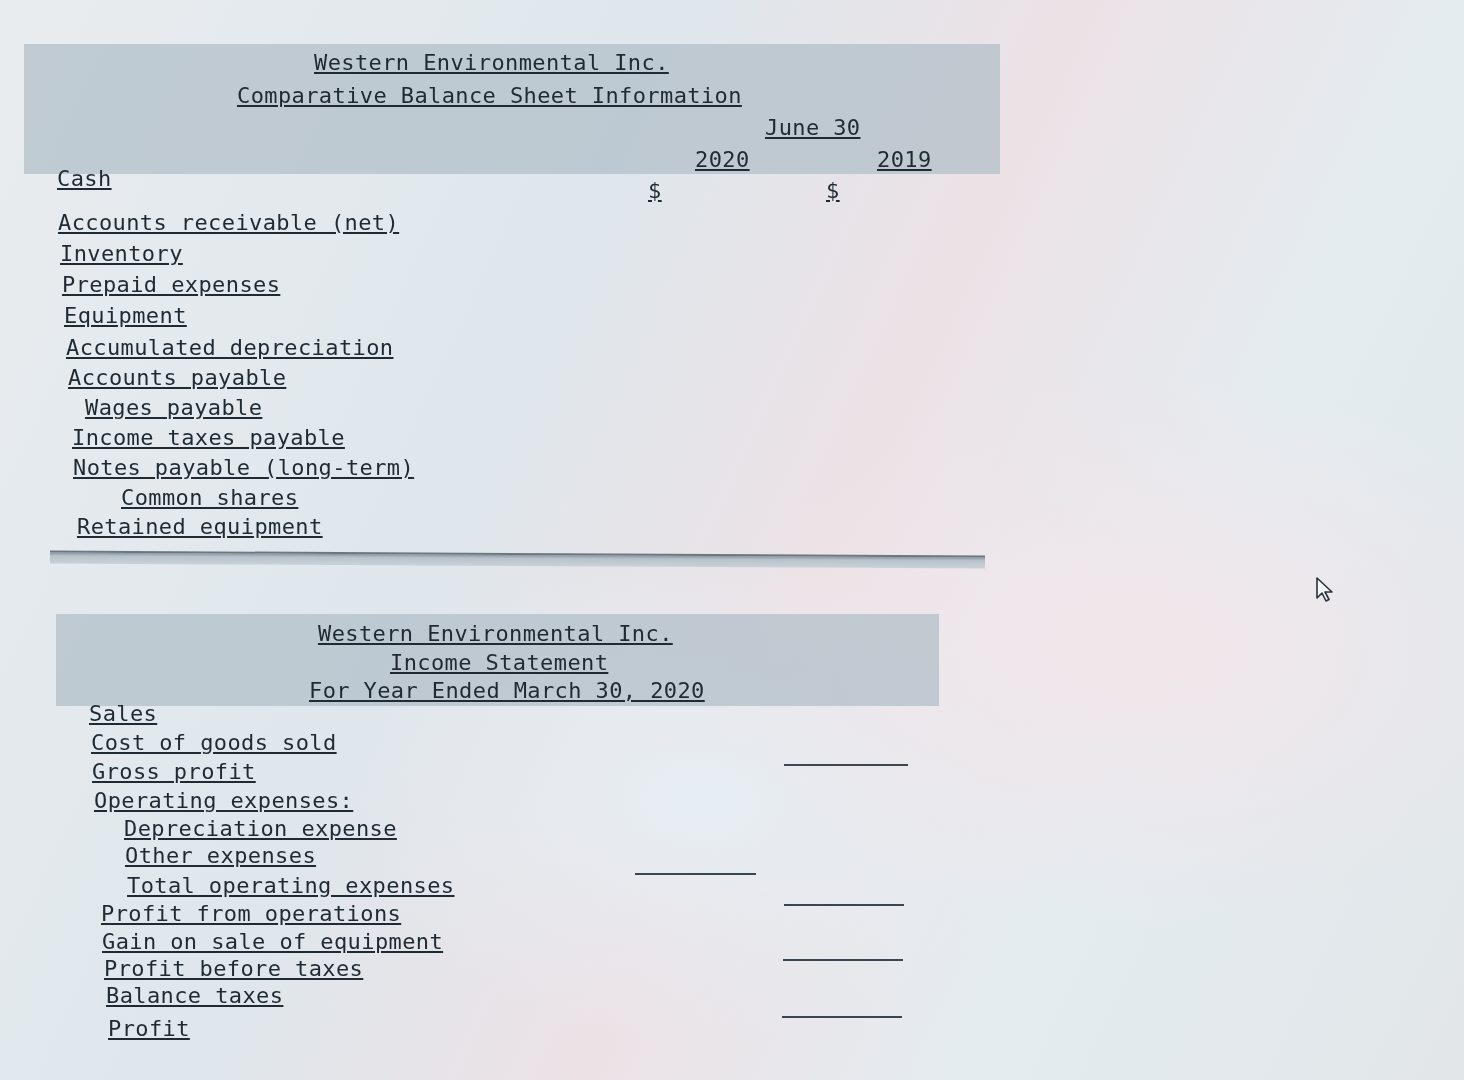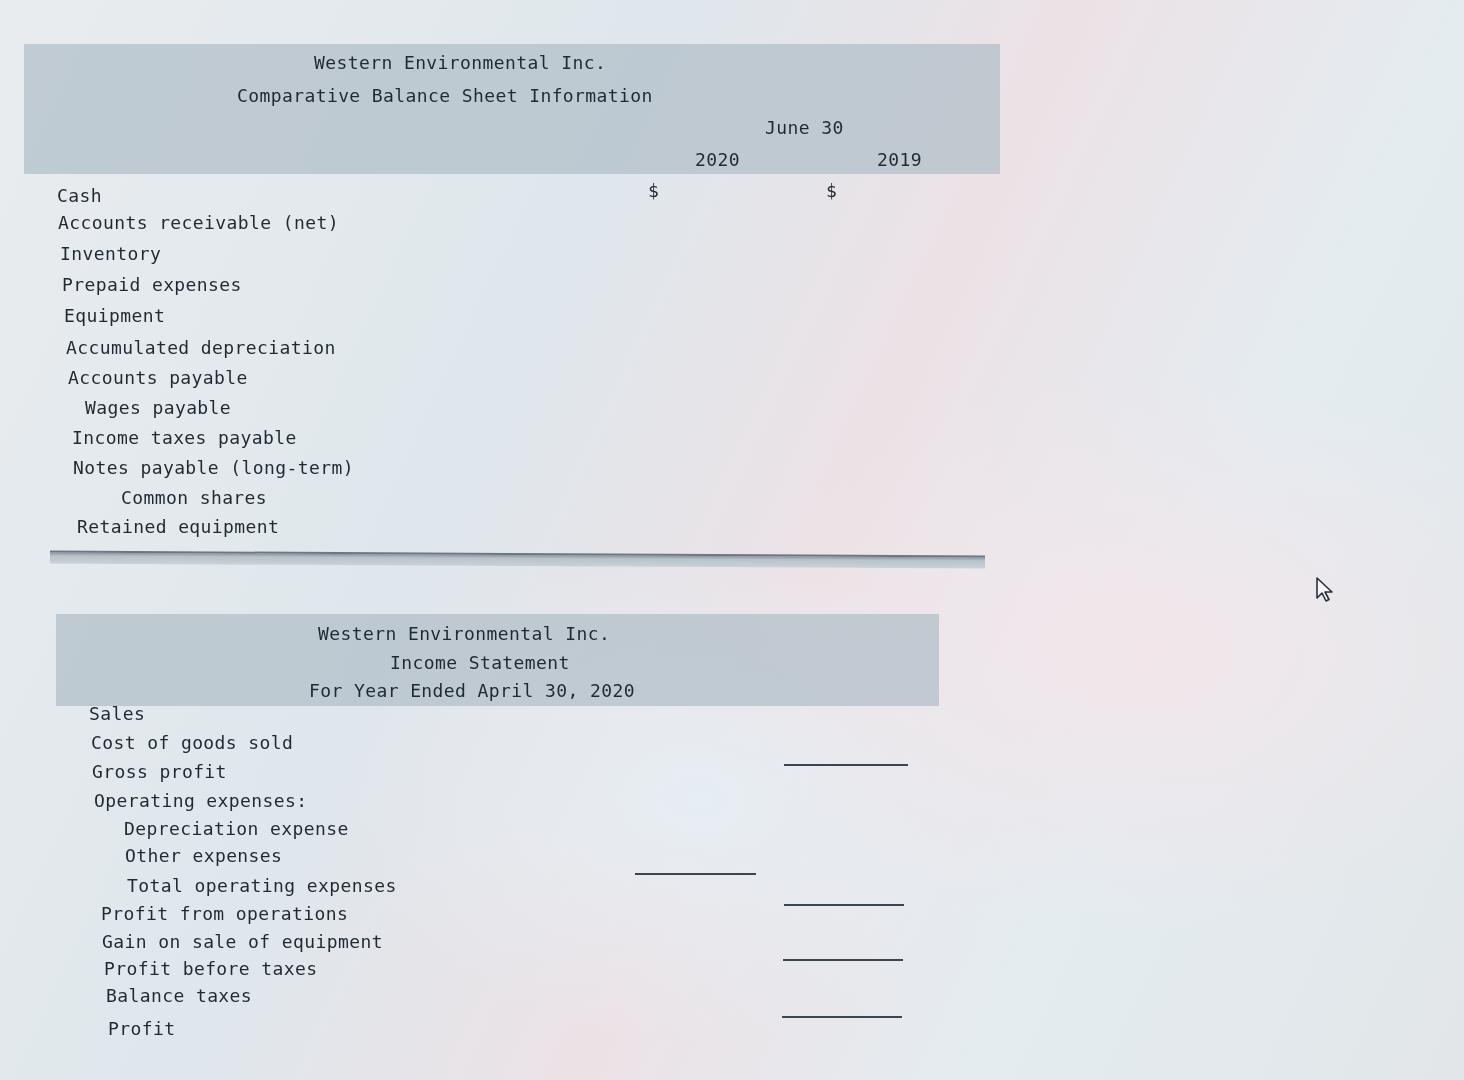--- a/index.html
+++ b/index.html
@@ -17,24 +17,25 @@
   }
   .panel {
     position: absolute;
   }
   .hdr {
     position: absolute;
     background: rgba(176, 190, 200, 0.72);
   }
   .t {
     position: absolute;
-    font-size: 18px;
+    font-size: 22px;
     line-height: 28px;
     white-space: pre;
     letter-spacing: 0.4px;
+    text-decoration: underline;
   }
   .rule {
     position: absolute;
     height: 2px;
     background: #3a4752;
   }
   .divider {
     position: absolute;
     left: 50px; top: 553px;
     width: 935px; height: 13px;
@@ -53,21 +54,21 @@
 
 <div class="panel">
   <div class="hdr" style="left:24px; top:44px; width:976px; height:130px;"></div>
 
   <div class="t" style="left:314px; top:49px;">Western Environmental Inc.</div>
   <div class="t" style="left:237px; top:82px;">Comparative Balance Sheet Information</div>
   <div class="t" style="left:765px; top:114px;">June 30</div>
   <div class="t" style="left:695px; top:146px;">2020</div>
   <div class="t" style="left:877px; top:146px;">2019</div>
 
-  <div class="t" style="left:57px; top:182px;">Cash</div>
+  <div class="t" style="left:57px; top:165px;">Cash</div>
   <div class="t" style="left:58px; top:209px;">Accounts receivable (net)</div>
   <div class="t" style="left:60px; top:240px;">Inventory</div>
   <div class="t" style="left:62px; top:271px;text-align:right;">Prepaid expenses</div>
   <div class="t" style="left:64px; top:302px;">Equipment</div>
   <div class="t" style="left:66px; top:334px;">Accumulated depreciation</div>
   <div class="t" style="left:68px; top:364px;">Accounts payable</div>
   <div class="t" style="left:69px; top:394px;margin-left:16px;">Wages payable</div>
   <div class="t" style="left:72px; top:424px;">Income taxes payable</div>
   <div class="t" style="left:73px; top:454px;">Notes payable (long-term)</div>
   <div class="t" style="left:75px; top:484px;margin-left:46px;">Common shares</div>
@@ -77,21 +78,21 @@
   <div class="t" style="left:826px; top:177px;">$</div>
 
   <div class="divider"></div>
 </div>
 
 <div class="panel">
   <div class="hdr" style="left:56px; top:614px; width:883px; height:92px;"></div>
 
   <div class="t" style="left:318px; top:620px;">Western Environmental Inc.</div>
   <div class="t" style="left:390px; top:649px;">Income Statement</div>
-  <div class="t" style="left:309px; top:677px;">For Year Ended April 30, 2020</div>
+  <div class="t" style="left:309px; top:677px;">For Year Ended March 30, 2020</div>
 
   <div class="t" style="left:89px; top:700px;">Sales</div>
   <div class="t" style="left:91px; top:729px;">Cost of goods sold</div>
   <div class="t" style="left:92px; top:758px;">Gross profit</div>
   <div class="t" style="left:94px; top:787px;">Operating expenses:</div>
   <div class="t" style="left:124px; top:815px;">Depreciation expense</div>
   <div class="t" style="left:125px; top:842px;">Other expenses</div>
   <div class="t" style="left:127px; top:872px;">Total operating expenses</div>
   <div class="t" style="left:101px; top:900px;">Profit from operations</div>
   <div class="t" style="left:102px; top:928px;">Gain on sale of equipment</div>

